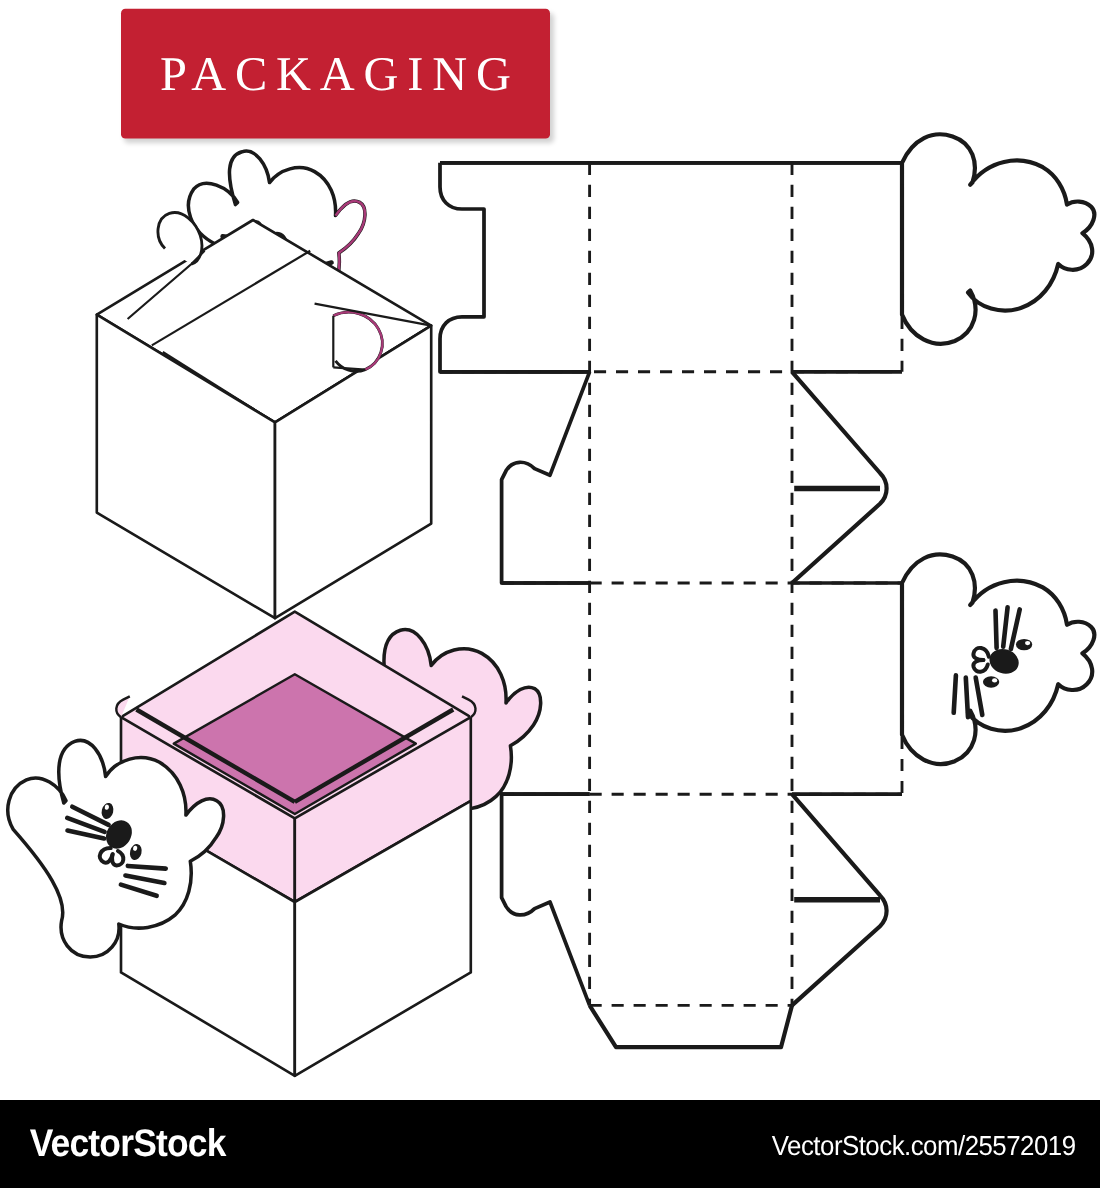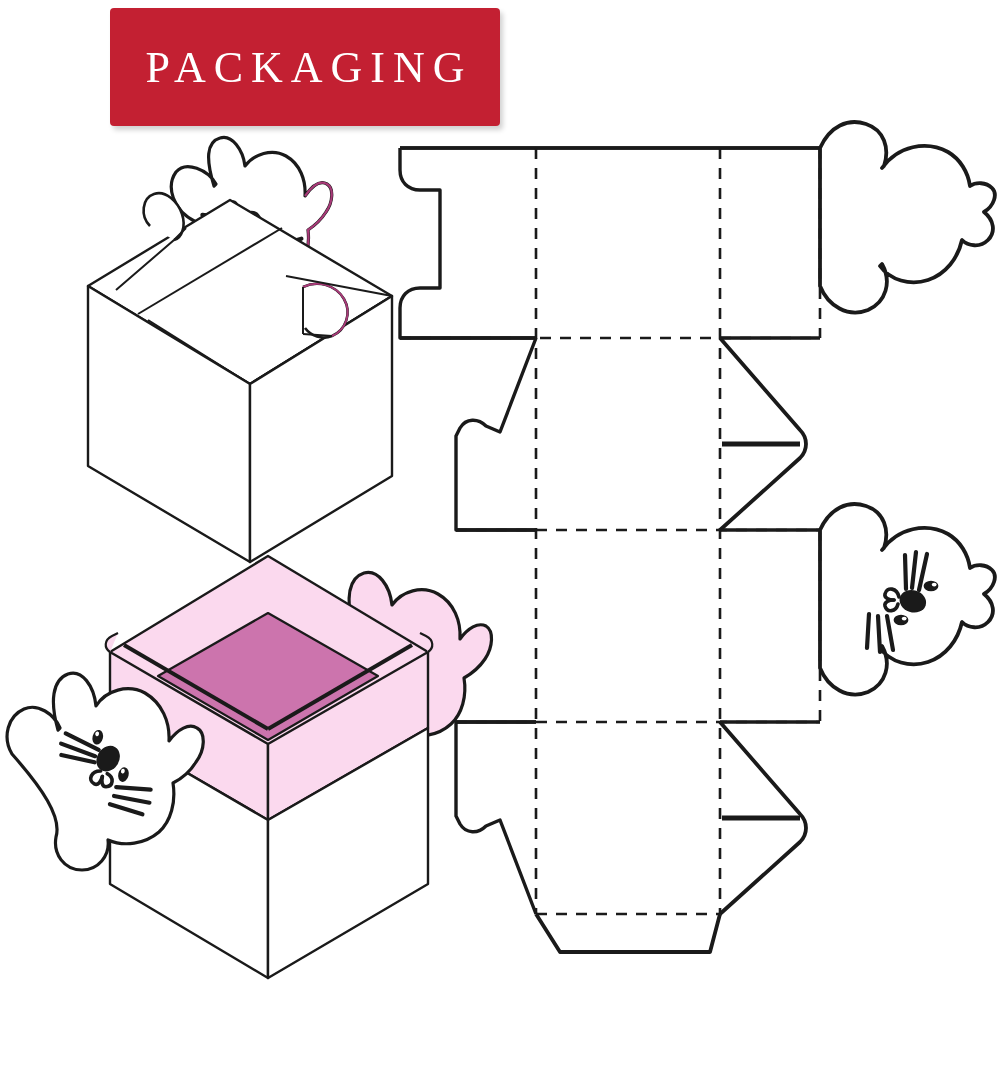--- a/index.html
+++ b/index.html
@@ -337,14 +337,18 @@
         <line x1="456" y1="722" x2="820" y2="722"></line>
         <line x1="536" y1="914" x2="720" y2="914"></line>
       </g>
     </g>
   </svg>
 
   <div id="banner">
     <span id="banner-text">PACKAGING</span>
   </div>
 
+  <div id="footer">
+    <span id="footer-brand">VectorStock</span>
+    <span id="footer-url">VectorStock.com/25572019</span>
+  </div>
 
 </div>
 
 </body></html>

